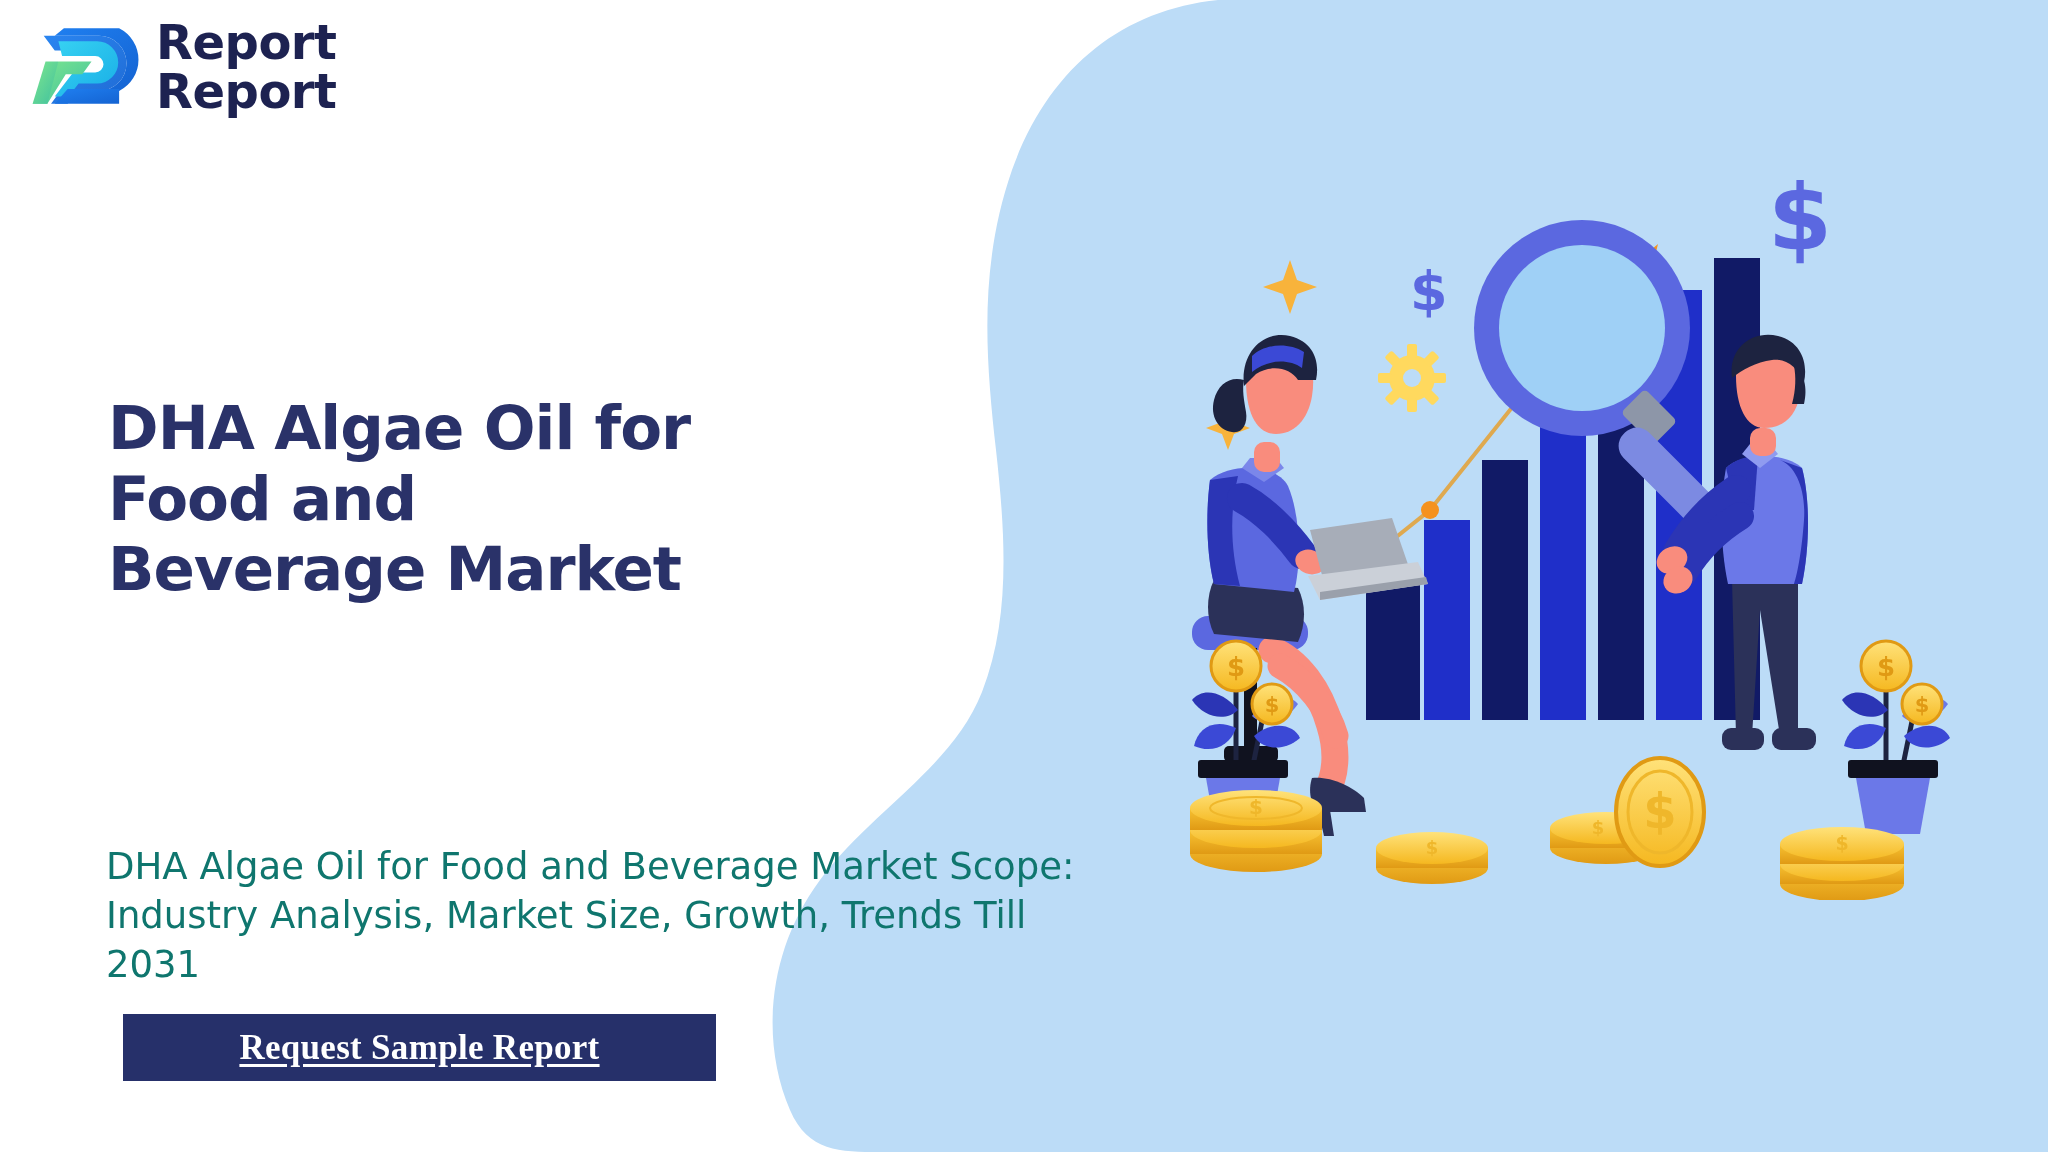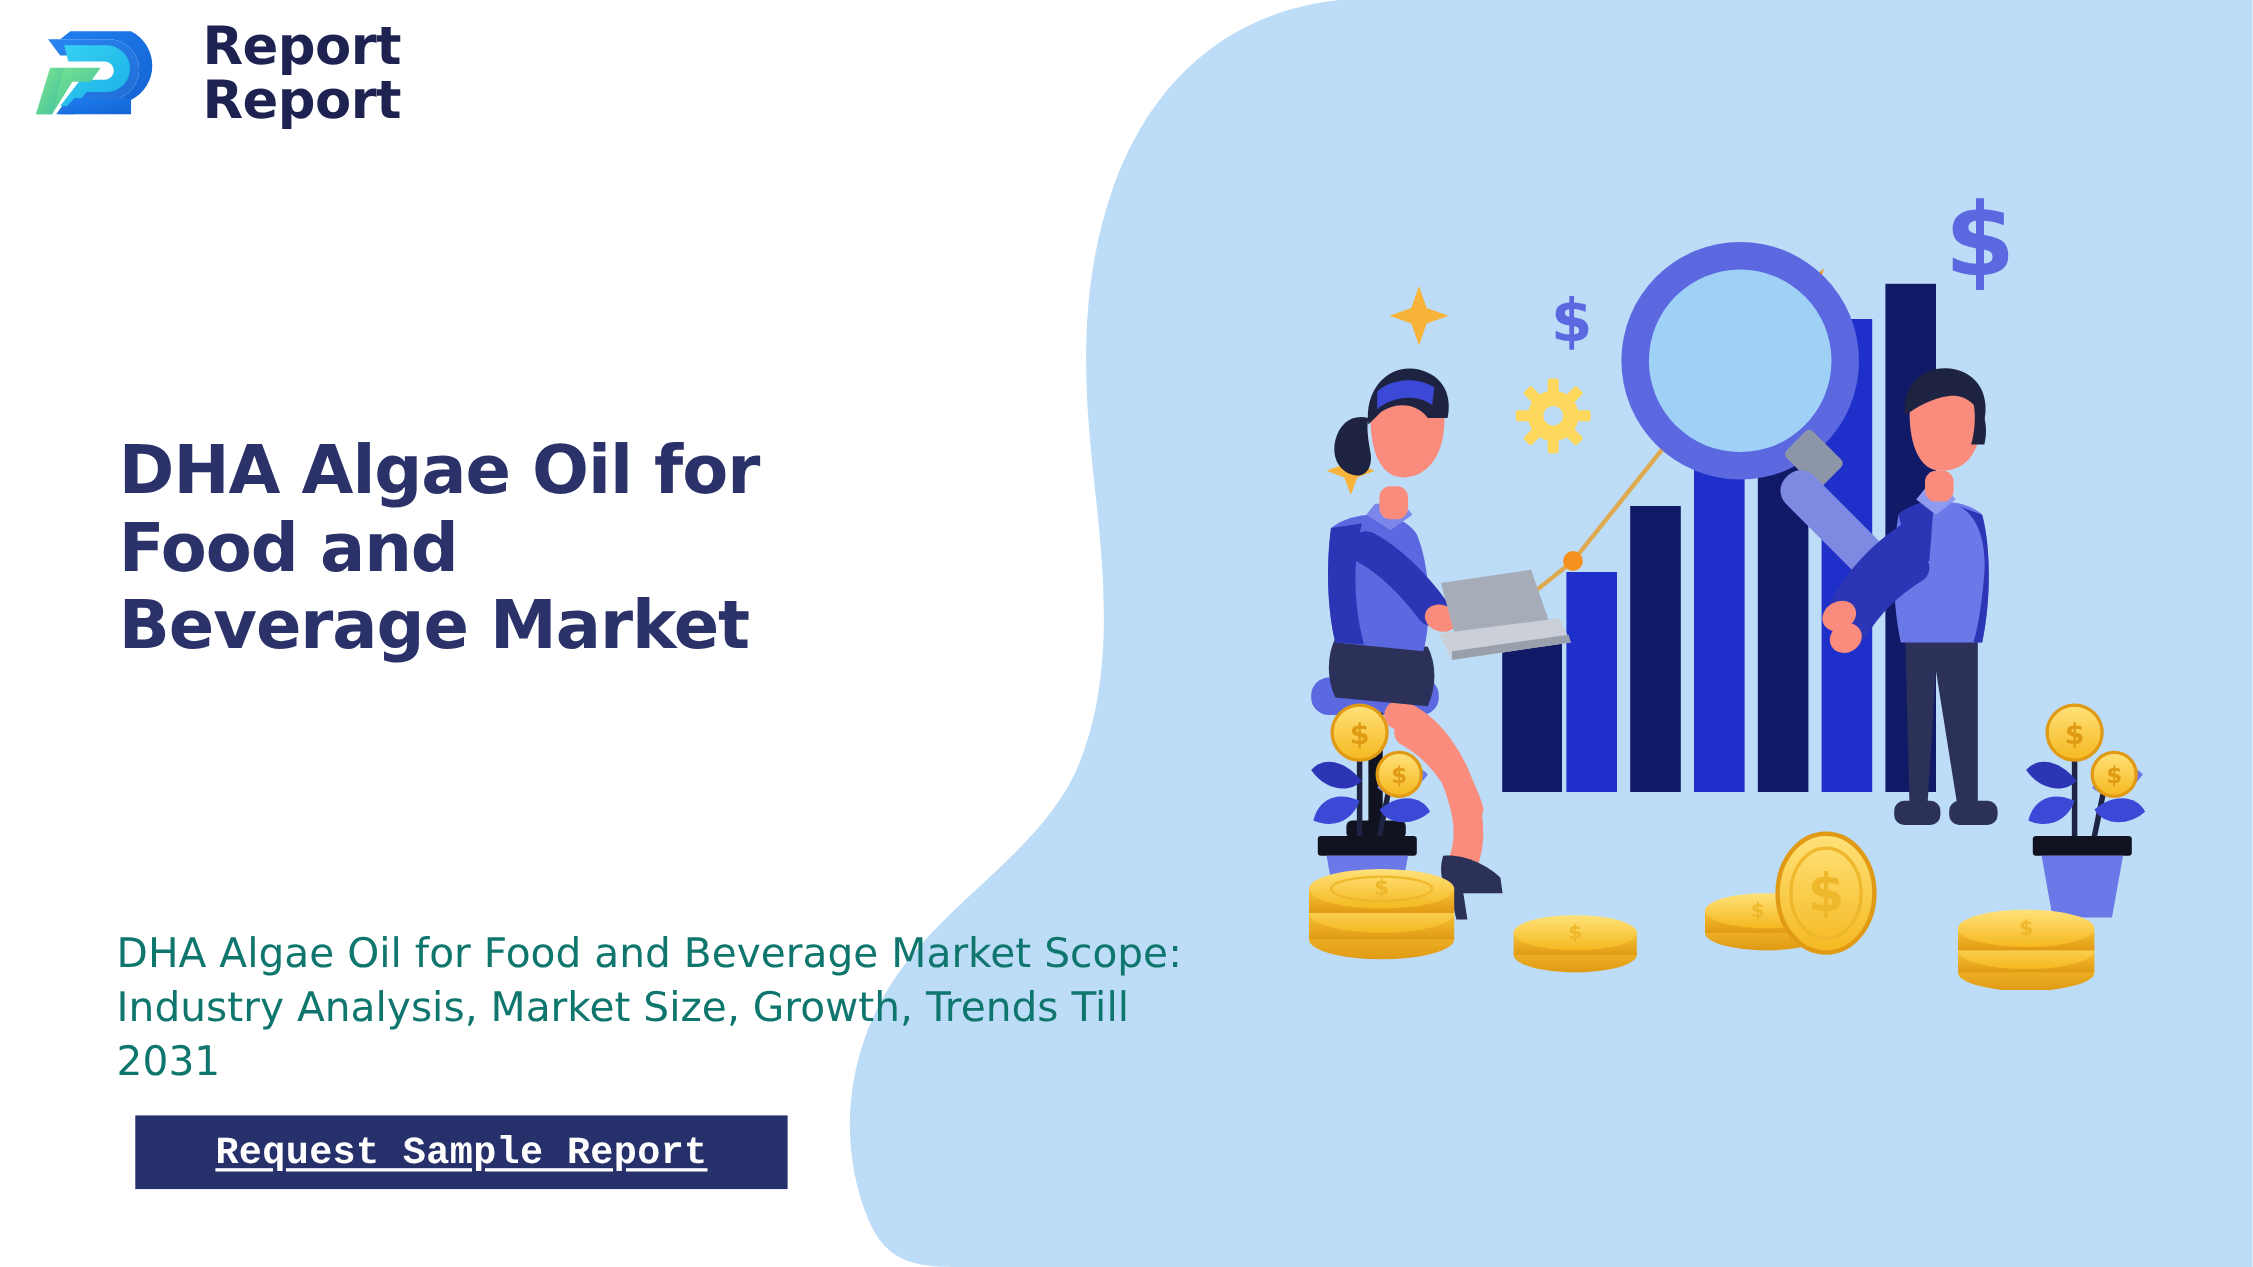--- a/index.html
+++ b/index.html
@@ -45,21 +45,20 @@
   .logo-mark {
     width: 112px;
     height: 92px;
     flex: 0 0 auto;
   }
   .logo-word {
     display: flex;
     flex-direction: column;
     justify-content: center;
     line-height: 1.02;
-    margin-left: 28px;
   }
   .logo-word span {
     font-family: "DejaVu Sans", sans-serif;
     font-weight: bold;
     font-size: 48px;
     letter-spacing: -0.5px;
     color: #1d2251;
   }
 
   
@@ -100,21 +99,21 @@
     height: 67px;
     background: #26306a;
     border: none;
     display: flex;
     align-items: center;
     justify-content: center;
     cursor: pointer;
     padding: 0;
   }
   .cta-label {
-    font-family: Liberation Mono, monospace;
+    font-family: Liberation Serif, serif;
     font-weight: bold;
     font-size: 35px;
     color: #ffffff;
     text-decoration: underline;
     text-underline-offset: 5px;
     letter-spacing: 0.3px;
   }
 
   
   .illustration {

